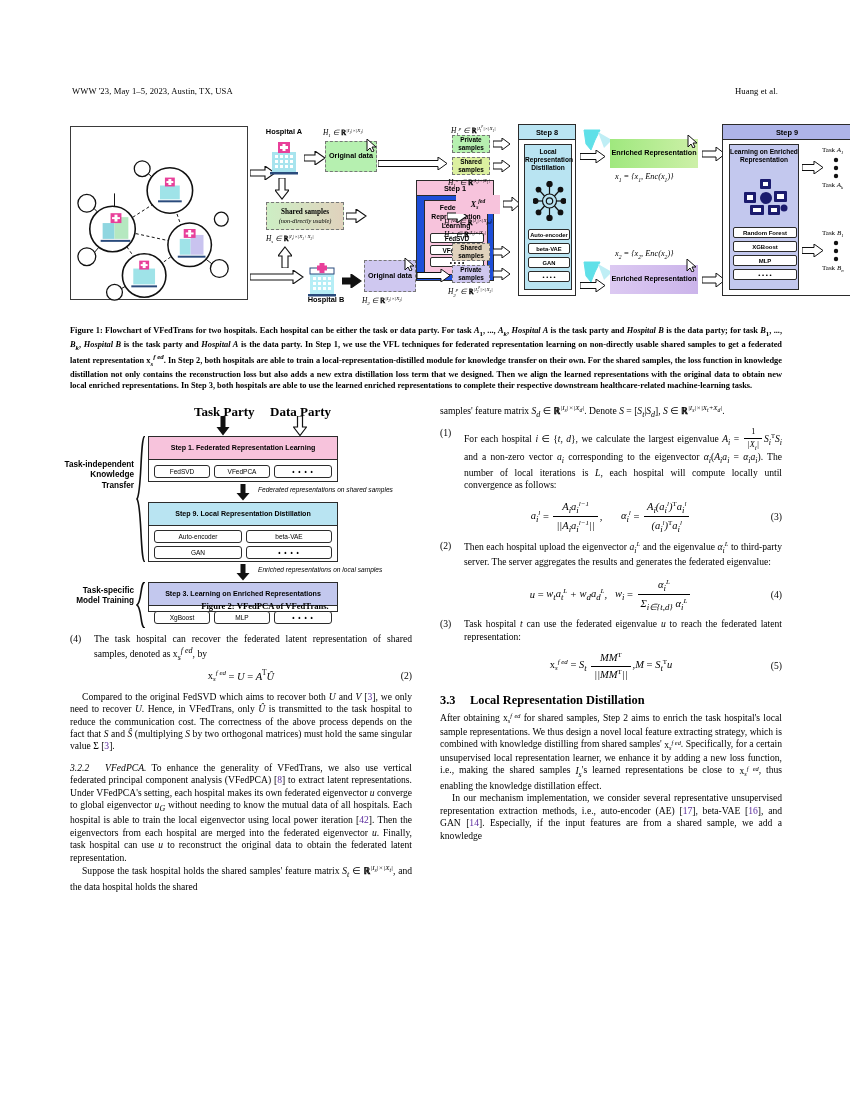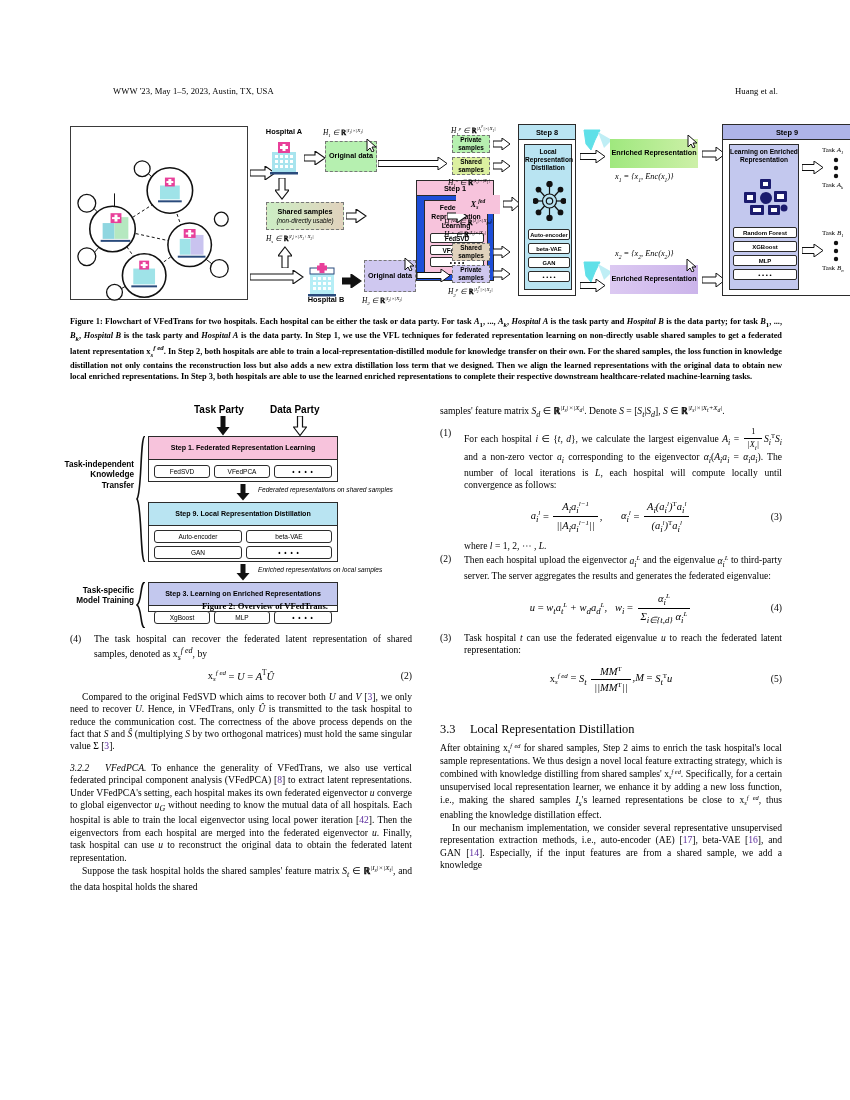--- a/index.html
+++ b/index.html
@@ -12,21 +12,21 @@
     overflow:hidden;
   }
   .page{position:absolute;left:0;top:0;width:850px;height:1100px;}
 
   
   .runhead{
     position:absolute;left:72px;top:86px;width:706px;
     display:flex;justify-content:space-between;
     font-size:8.6px;letter-spacing:.1px;
   }
-  .runhead span{white-space:nowrap;margin-left:41px;}
+  .runhead span{white-space:nowrap;}
 
   
   .fig1{
     position:absolute;left:70px;top:122px;width:712px;height:182px;
   }
   .f1box{position:absolute;box-sizing:border-box;}
 
   
   .collab{
     left:0px;top:4px;width:178px;height:174px;
@@ -71,21 +71,21 @@
   }
   .innerbox{position:absolute;box-sizing:border-box;border:1.4px solid #2b2b2b;}
   .minibox{
     position:absolute;box-sizing:border-box;border:1.1px solid #2b2b2b;border-radius:2px;background:#fff;
     display:flex;align-items:center;justify-content:center;
     font-family:"Liberation Sans",sans-serif;font-weight:bold;font-size:6.4px;
   }
 
   
   .cap1{
-    position:absolute;left:70px;top:316px;width:712px;
+    position:absolute;left:70px;top:325px;width:712px;
     font-family:"Liberation Serif",serif;font-weight:bold;font-size:8.35px;line-height:1.335;
     text-align:justify;
   }
   .cap1 i{font-style:italic;}
   .cap2{
     position:absolute;left:120px;top:601px;width:290px;text-align:center;
     font-family:"Liberation Serif",serif;font-weight:bold;font-size:8.6px;
   }
 
   
@@ -105,34 +105,34 @@
   }
   .f2side{
     position:absolute;font-family:"Liberation Sans",sans-serif;font-weight:bold;font-size:8.2px;
     text-align:right;line-height:1.25;
   }
   .f2note{
     position:absolute;font-family:"Liberation Sans",sans-serif;font-style:italic;font-size:6.6px;
     white-space:nowrap;
   }
   .f2party{
-    position:absolute;font-family:Liberation Sans, sans-serif;font-weight:bold;font-size:10px;
+    position:absolute;font-family:Liberation Serif, serif;font-weight:bold;font-size:13px;
   }
 
   
   .col{position:absolute;width:342px;font-size:9.6px;line-height:1.295;text-align:justify;}
   .colL{left:70px;top:640px;}
   .colR{left:440px;top:404px;}
   .col p{margin:0 0 0 0;text-indent:12px;}
   .col p.noind{text-indent:0;}
   .col .i{font-style:italic;}
   .cite{color:#5b2c9e;}
   .sechead{
-    font-family:"Liberation Serif",serif;font-weight:normal;font-size:12.4px;
-    margin:27px 0 4px 0;
+    font-family:"Liberation Serif",serif;font-weight:bold;font-size:12.4px;
+    margin:11px 0 4px 0;
   }
   .sechead .num{display:inline-block;width:30px;}
   .subhead{font-style:italic;}
   .subhead .num{font-style:italic;}
 
   
   .eqwrap{position:relative;margin:6px 0 6px 0;min-height:16px;}
   .eq{
     text-align:center;font-family:"Liberation Serif",serif;font-style:italic;font-size:10.5px;
   }
@@ -278,21 +278,21 @@
 
     <div class="math" style="position:absolute;left:253px;top:5px;">
       H<sub>1</sub> ∈ <span class="rb">ℝ</span><sup>|I<sub>1</sub>|×|X<sub>1</sub>|</sup>
     </div>
 
     <div class="gbox dash" style="left:255px;top:19px;width:52px;height:31px;background:#b6f0b0;">Original data</div>
     <svg style="position:absolute;left:296px;top:17px;" width="12" height="13" viewBox="0 0 12 13">
         <path d="M1,0 L1,12 L4,9 L6,13 L8,12 L6,8 L10,8 Z" fill="#fff" stroke="#111" stroke-width="1"></path>
       </svg>
 
-    <div class="gbox dash" style="left:196px;top:80px;width:78px;height:28px;background:linear-gradient(90deg,#cdeec4 0%,#e0d2bd 100%);flex-direction:column;">
+    <div class="gbox dash" style="left:196px;top:80px;width:78px;height:28px;background:linear-gradient(90deg,#cdeec4 0%,#e0d2bd 100%);flex-direction:column;font-family:Liberation Serif, serif;">
       <span>Shared samples</span>
       <span style="font-style:italic;font-weight:normal;font-size:6.3px;">(non-directly usable)</span>
     </div>
     <div class="math" style="position:absolute;left:196px;top:111px;">
       H<sub>s</sub> ∈ <span class="rb">ℝ</span><sup>|I<sub>s</sub>|×|X<sub>1</sub>+X<sub>2</sub>|</sup>
     </div>
 
     <div class="arr" style="left:208px;top:124px;">
       <svg width="14" height="22" viewBox="0 0 14 22">
           <path d="M7,1 L14,10 L10,10 L10,22 L4,22 L4,10 L0,10 Z" fill="#fff" stroke="#111" stroke-width="1.1"></path>
@@ -618,21 +618,21 @@
     <div class="f2side" style="left:-8px;top:56px;width:72px;">Task-independent<br>Knowledge Transfer</div>
     <svg style="position:absolute;left:66px;top:32px;" width="10" height="126" viewBox="0 0 10 126">
         <path d="M9,0 C4,0 6,56 1,63 C6,70 4,126 9,126" fill="none" stroke="#111" stroke-width="1.6"></path>
       </svg>
     <div class="f2side" style="left:-8px;top:182px;width:72px;">Task-specific<br>Model Training</div>
     <svg style="position:absolute;left:66px;top:178px;" width="10" height="46" viewBox="0 0 10 46">
         <path d="M9,0 C4,0 6,20 1,23 C6,26 4,46 9,46" fill="none" stroke="#111" stroke-width="1.6"></path>
       </svg>
   </div>
 
-  <div class="cap2">Figure 2: Overview of VFedTrans.</div>
+  <div class="cap2">Figure 2: VFedPCA of VFedTrans.</div>
 
   <div class="col colL">
 
     <ul class="olist" style="margin-top:-7px;">
       <li>
         <span class="mk">(4)</span>
         <span>The task hospital can recover the federated latent representation of shared samples, denoted as x<sub><i>s</i></sub><sup><i>f ed</i></sup>, by</span>
       </li>
     </ul>
 
@@ -668,21 +668,20 @@
           <span class="frac"><span class="num"><span class="i">A<sub>i</sub>a<sub>i</sub><sup style="font-size:.66em;">l−1</sup></span></span><span class="den"><span class="i">||A<sub>i</sub>a<sub>i</sub><sup style="font-size:.66em;">l−1</sup>||</span></span></span>,
         </span>
         <span style="display:inline-block;">
           <span class="i">α<sub>i</sub><sup style="font-size:.68em;">l</sup></span> <span style="font-style:normal;">=</span>
           <span class="frac"><span class="num"><span class="i">A<sub>i</sub>(a<sub>i</sub><sup style="font-size:.66em;">l</sup>)<sup style="font-style:normal;font-size:.66em;">T</sup>a<sub>i</sub><sup style="font-size:.66em;">l</sup></span></span><span class="den"><span class="i">(a<sub>i</sub><sup style="font-size:.66em;">l</sup>)<sup style="font-style:normal;font-size:.66em;">T</sup>a<sub>i</sub><sup style="font-size:.66em;">l</sup></span></span></span>
         </span>
       </div>
       <span class="eqno">(3)</span>
     </div>
 
-    <p class="noind" style="padding-left:24px;margin-top:4px;">where <span class="i">l</span> = 1, 2, ⋯ , <span class="i">L</span>.</p>
 
     <ul class="olist" style="margin-top:1px;">
       <li>
         <span class="mk">(2)</span>
         <span>Then each hospital upload the eigenvector <span class="i">a<sub>i</sub><sup style="font-size:.68em;">L</sup></span> and the eigenvalue <span class="i">α<sub>i</sub><sup style="font-size:.68em;">L</sup></span> to third-party server. The server aggregates the results and generates the federated eigenvalue:</span>
       </li>
     </ul>
 
     <div class="eqwrap" style="margin-top:9px;">
       <div class="eq">

